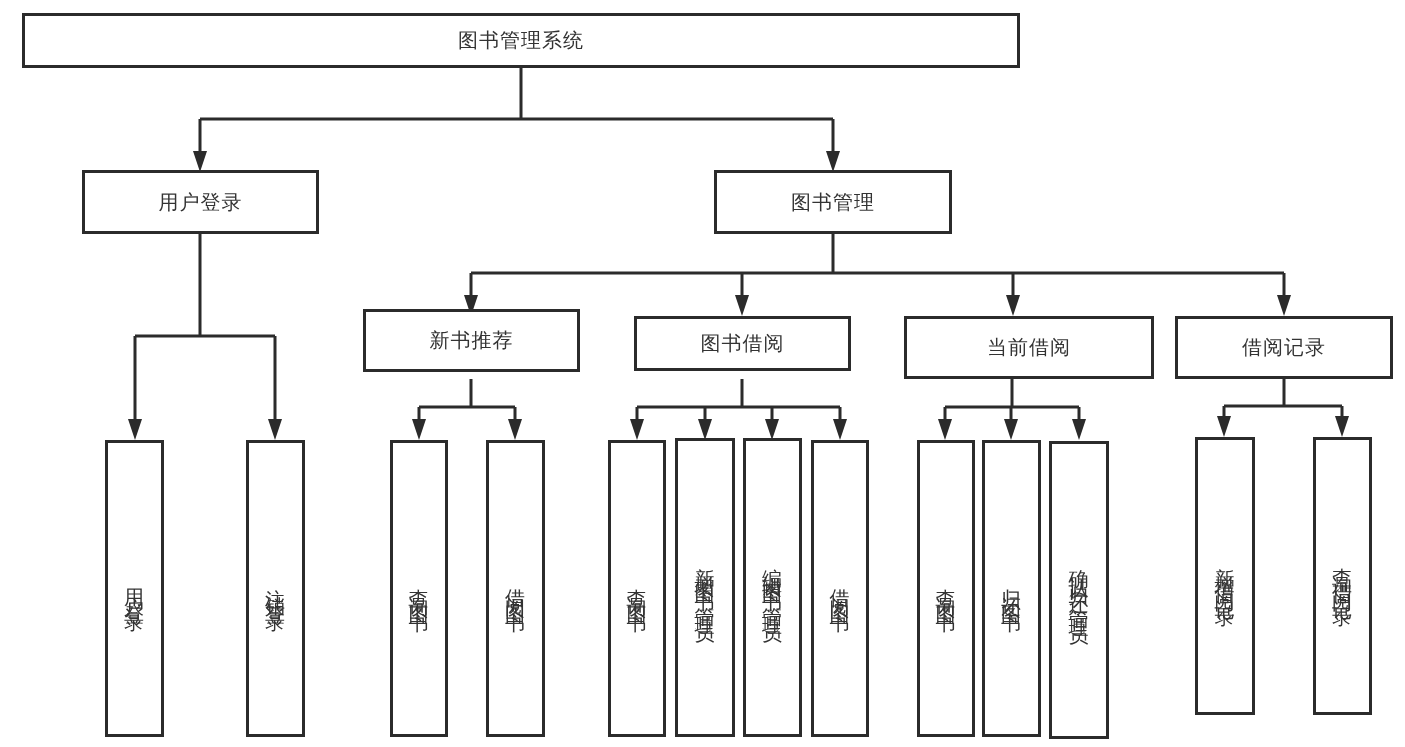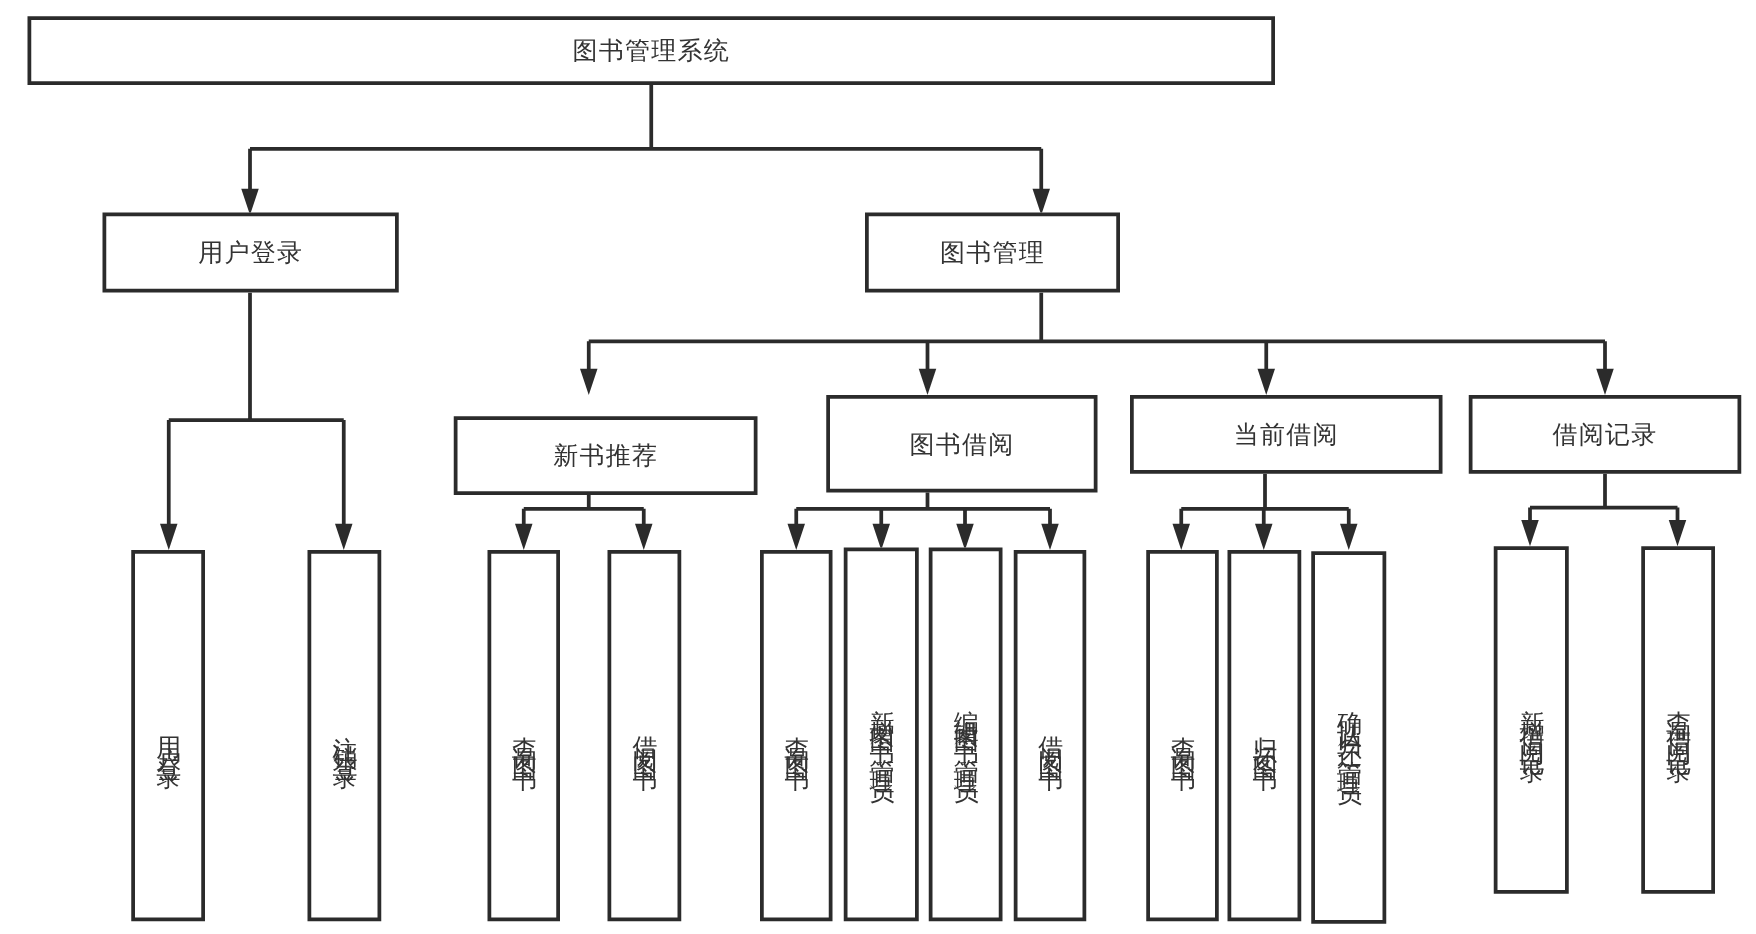--- a/index.html
+++ b/index.html
@@ -101,24 +101,24 @@
     <g>
       <path d="M1284 379 V406 M1224 406 H1342 M1224 406 V431 M1342 406 V431"></path>
       <polygon points="1217,416 1231,416 1224,437"></polygon>
       <polygon points="1335,416 1349,416 1342,437"></polygon>
     </g>
   </svg>
 
   <div class="box" style="left:22px;top:13px;width:998px;height:55px;">图书管理系统</div>
 
   <div class="box" style="left:82px;top:170px;width:237px;height:64px;">用户登录</div>
-  <div class="box" style="left:692px;top:170px;width:204px;height:64px;">图书管理</div>
+  <div class="box" style="left:714px;top:170px;width:238px;height:64px;">图书管理</div>
 
-  <div class="box" style="left:363px;top:333px;width:243px;height:63px;">新书推荐</div>
-  <div class="box" style="left:661px;top:316px;width:217px;height:78px;">图书借阅</div>
+  <div class="box" style="left:363px;top:309px;width:217px;height:63px;">新书推荐</div>
+  <div class="box" style="left:634px;top:316px;width:217px;height:55px;">图书借阅</div>
   <div class="box" style="left:904px;top:316px;width:250px;height:63px;">当前借阅</div>
   <div class="box" style="left:1175px;top:316px;width:218px;height:63px;">借阅记录</div>
 
   <div class="box vert" style="left:105px;top:440px;width:59px;height:297px;">用户登录</div>
   <div class="box vert" style="left:246px;top:440px;width:59px;height:297px;">注销登录</div>
 
   <div class="box vert" style="left:390px;top:440px;width:58px;height:297px;">查询图书</div>
   <div class="box vert" style="left:486px;top:440px;width:59px;height:297px;">借阅图书</div>
 
   <div class="box vert" style="left:608px;top:440px;width:58px;height:297px;">查询图书</div>

